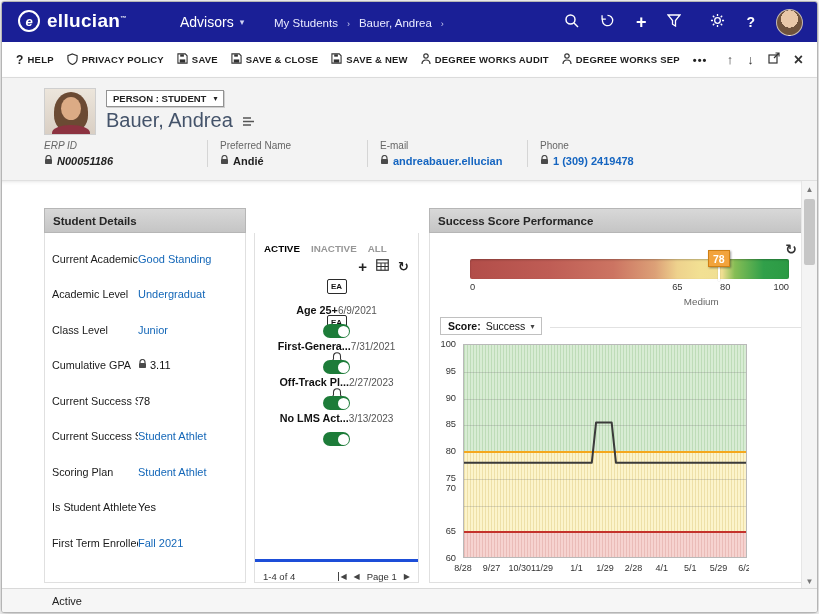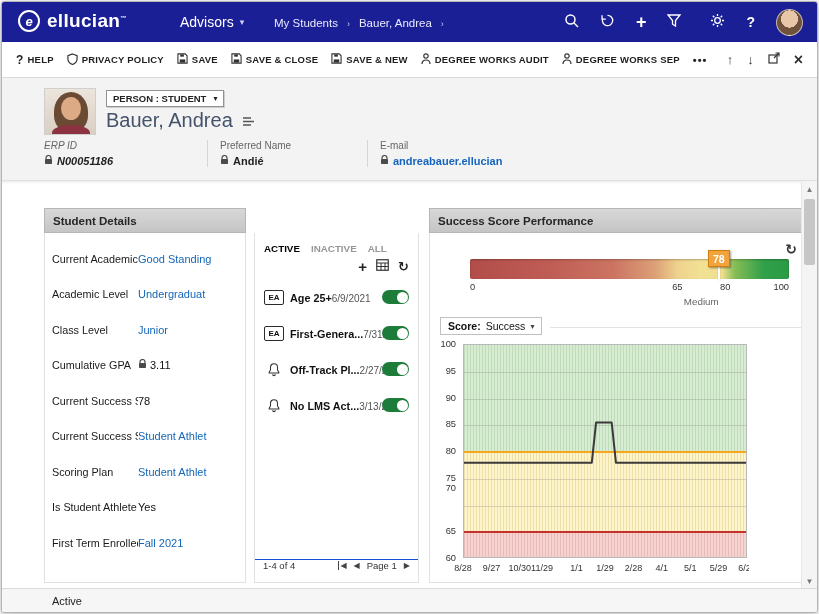--- a/index.html
+++ b/index.html
@@ -78,31 +78,31 @@
   .sd-lab { width: 86px; min-width: 86px; font-size: 10.8px; color: #1a1a1a; white-space: nowrap; overflow: hidden; }
   .sd-val { font-size: 11px; color: #111; white-space: nowrap; overflow: hidden; display: flex; align-items: center; gap: 3px; flex: 1; }
   .sd-val.link { color: #1467b8; }
 
   
   .ind-tabs { display: flex; gap: 11px; padding: 10px 9px 0; font-size: 9.8px; font-weight: bold; color: #979797; }
   .ind-tab.active { color: #000; }
   .ind-actions { display: flex; justify-content: flex-end; align-items: center; gap: 9px; padding: 3px 9px 4px; color: #222; }
   .icon-plus { font-size: 15px; font-weight: bold; line-height: 1; }
   .icon-refresh { font-size: 13px; font-weight: bold; }
-  .ind-row { display: flex; align-items: center; gap: 6px; padding: 0 9px; height: 36px; }
+  .ind-row { display: flex; align-items: center; gap: 6px; padding: 0 9px; height: 36px; flex-direction: column; }
   .ea-box { width: 20px; height: 15px; border: 1.5px solid #2b2b2b; border-radius: 2px; font-size: 8px; font-weight: bold;
             display: flex; align-items: center; justify-content: center; color: #111; flex: none; }
   .bell-wrap { width: 20px; display: flex; justify-content: center; flex: none; }
   .ind-info { flex: 1; min-width: 0; }
   .ind-name { font-size: 10.8px; font-weight: bold; color: #111; white-space: nowrap; overflow: hidden; }
   .ind-date { font-size: 10px; color: #555; margin-top: 1px; }
   .toggle { width: 27px; height: 14px; border-radius: 8px; background: #1d7c39; position: relative; flex: none; }
   .toggle::after { content: ""; position: absolute; right: 1.5px; top: 1.5px; width: 11px; height: 11px; border-radius: 50%; background: #fff; }
-  .ind-pager { position: absolute; bottom: 0; left: 0; right: 0; height: 23px; border-top: 1px solid #1d4ed8;
-               display: flex; align-items: flex-start; padding: 0 8px; font-size: 9.5px; color: #333; }
+  .ind-pager { position: absolute; bottom: 0; left: 0; right: 0; height: 23px; border-top: 3px solid #1d4ed8;
+               display: flex; align-items: flex-end; padding: 0 8px; font-size: 9.5px; color: #333; }
   .pg-controls { margin-left: auto; display: flex; align-items: center; gap: 7px; }
   .pg-ic { font-size: 8px; color: #444; }
   .pg-first { border-left: 1.5px solid #444; padding-left: 1px; }
 
   
   .ssp-refresh { position: absolute; top: 8px; right: 10px; font-size: 14px; font-weight: bold; color: #333; }
   #gauge-wrap { position: absolute; left: 40px; right: 18px; top: 26px; height: 20px; }
   #gauge-bar { position: absolute; left: 0; right: 0; top: 0; bottom: 0; border-radius: 2px; box-shadow: inset 0 1px 2px rgba(0,0,0,.25);
     background: linear-gradient(90deg,#b24d49 0%,#bf5d55 25%,#cc7462 45%,#dca077 58%,#eed28d 65%,#f2e093 72%,#f0df92 79%,#86bd55 83%,#31a04a 92%,#2b9a44 100%); }
   #gauge-line { position: absolute; top: -2px; bottom: -2px; width: 2px; background: #fff; box-shadow: 0 0 1px rgba(0,0,0,.4); }
@@ -279,20 +279,30 @@
       <div class="field" data-interactable="false">
         <div class="f-label" data-interactable="false">E-mail</div>
         <div class="f-val" data-interactable="false">
             <span data-interactable="false"><svg width="9" height="10" viewBox="0 0 9 10">
                 <path d="M2 4V3a2.5 2.5 0 0 1 5 0v1" fill="none" stroke="#4a4a4a" stroke-width="1.2"></path>
                 <rect x="1" y="4" width="7" height="5" rx="0.8" fill="#4a4a4a"></rect>
               </svg></span>
             <span class="lnk" data-interactable="true">andreabauer.ellucian</span>
           </div>
       </div>
+      <div class="field" data-interactable="false">
+        <div class="f-label" data-interactable="false">Phone</div>
+        <div class="f-val" data-interactable="false">
+            <span data-interactable="false"><svg width="9" height="10" viewBox="0 0 9 10">
+                <path d="M2 4V3a2.5 2.5 0 0 1 5 0v1" fill="none" stroke="#4a4a4a" stroke-width="1.2"></path>
+                <rect x="1" y="4" width="7" height="5" rx="0.8" fill="#4a4a4a"></rect>
+              </svg></span>
+            <span class="lnk" data-interactable="true">1 (309) 2419478</span>
+          </div>
+      </div>
     </div>
   </div>
 
   <div class="content" data-interactable="false">
 
     <div class="panel" id="p-details" data-interactable="false">
       <div class="panel-header" data-interactable="false">Student Details</div>
       <div class="panel-body sd-rows" data-interactable="false">
         <div class="sd-row" data-interactable="false">
             <span class="sd-lab" data-interactable="false">Current Academic S</span>

